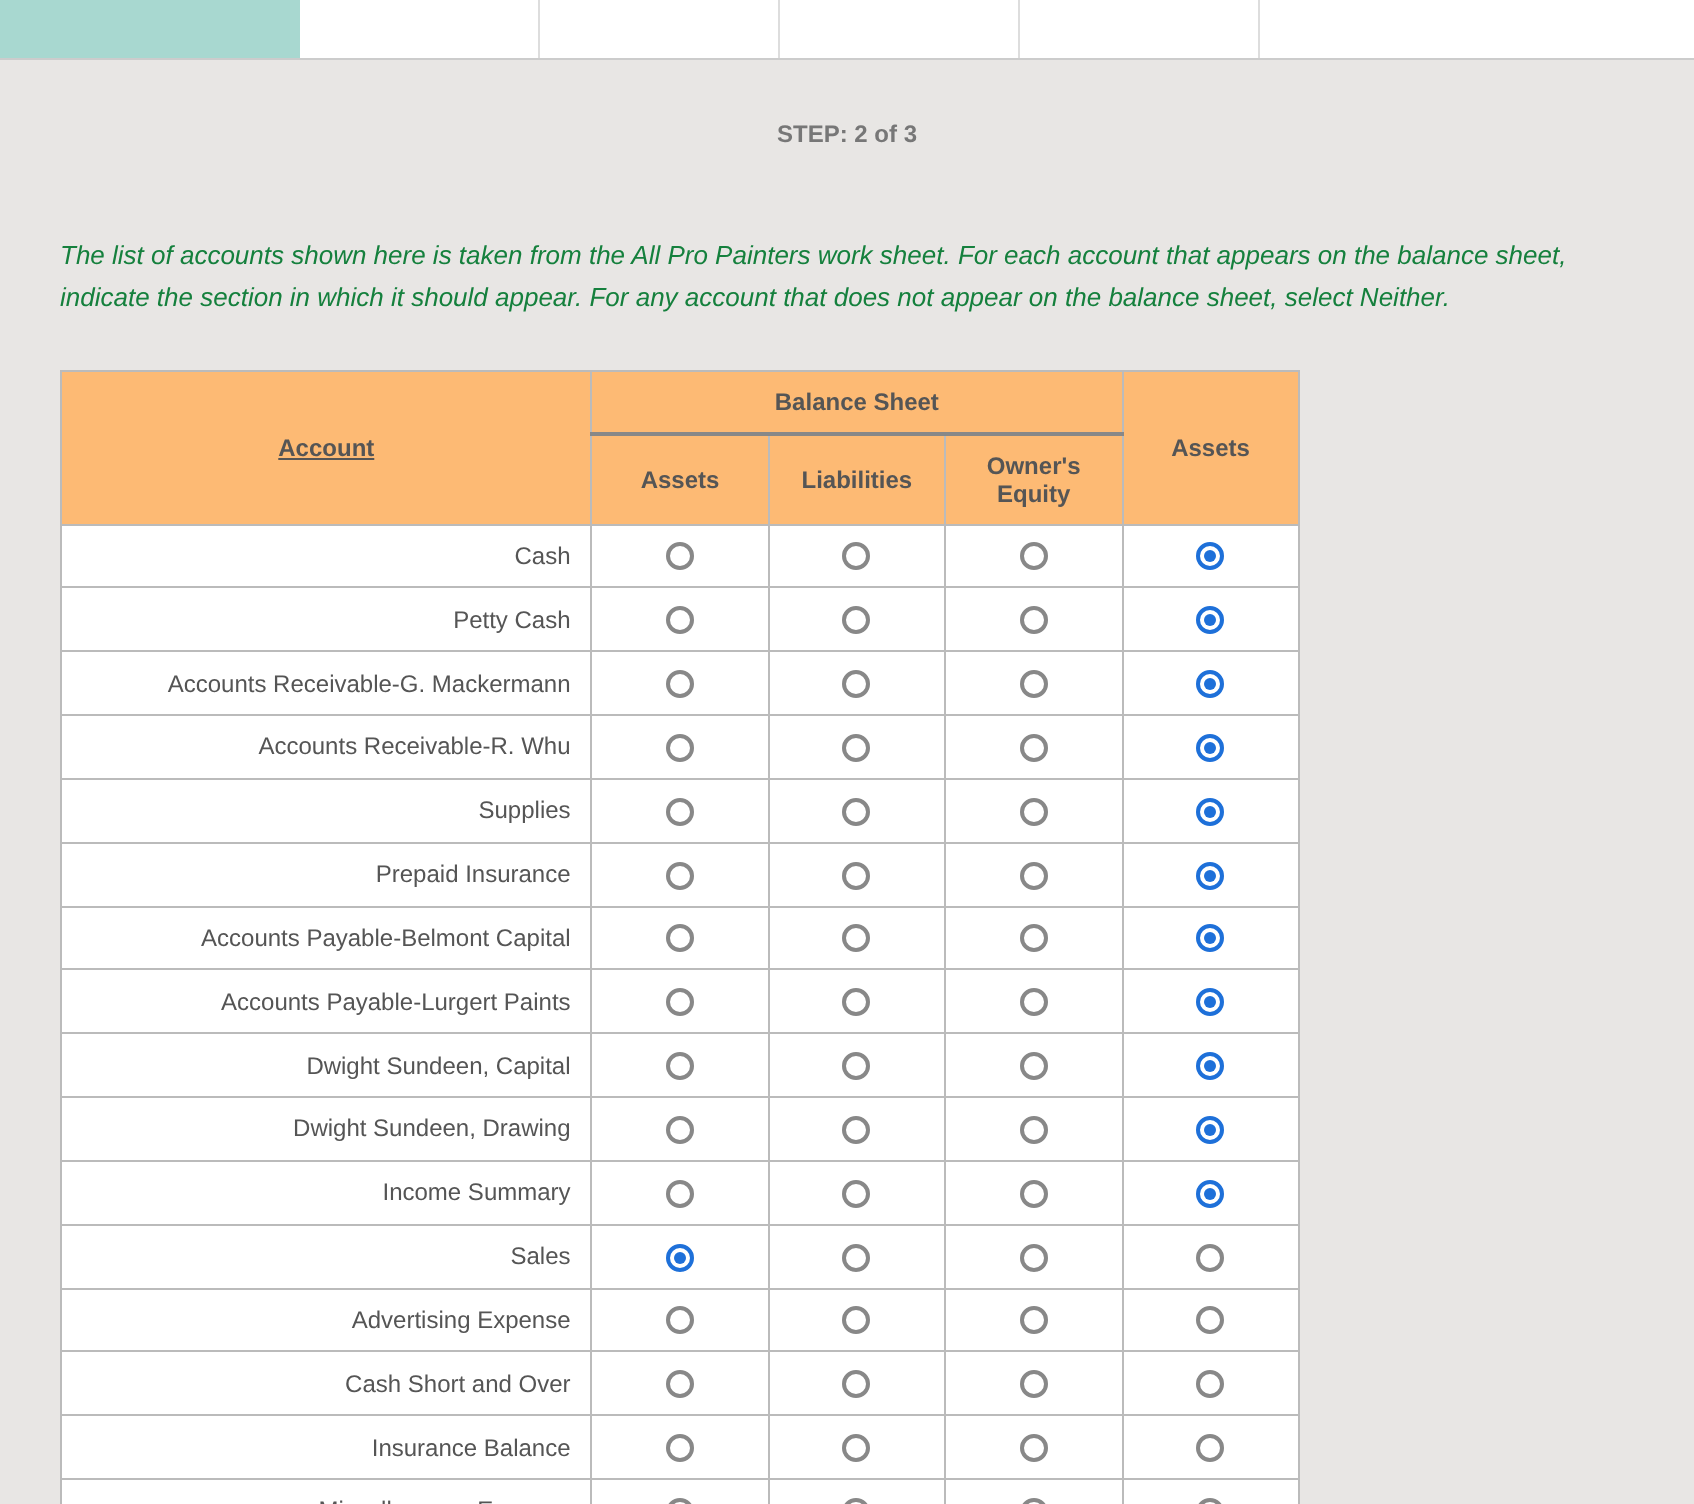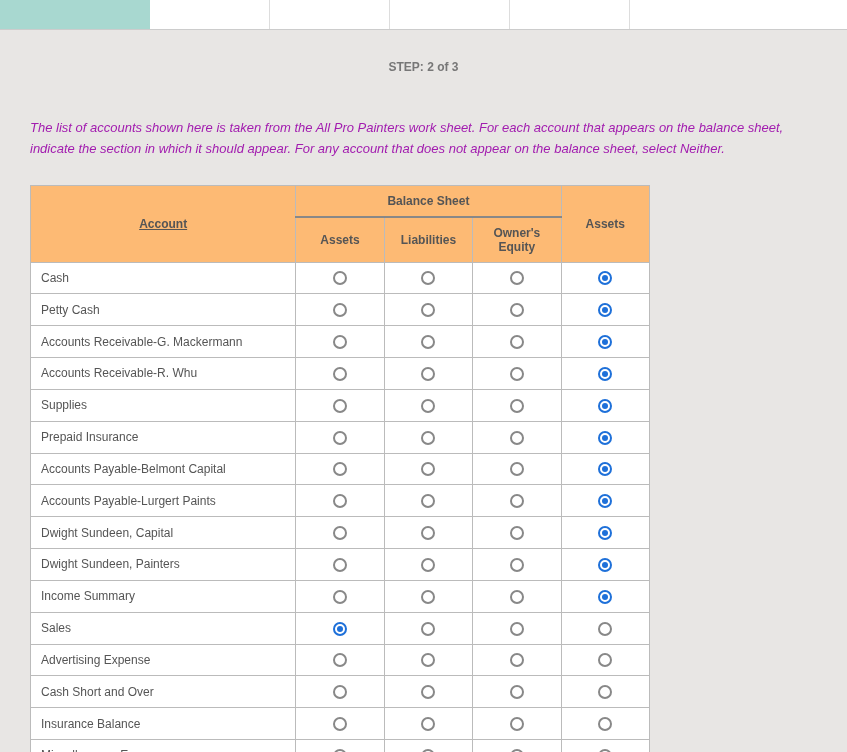--- a/index.html
+++ b/index.html
@@ -32,21 +32,21 @@
   }
   .step-indicator {
     text-align: center;
     font-size: 12px;
     color: #777;
     margin: 10px 0 44px;
     font-weight: bold;
   }
   .instructions {
     font-size: 13px;
-    color: #a21caf;
+    color: #15803d;
     line-height: 1.6;
     margin-bottom: 25px;
     font-style: italic;
   }
   table.accounts {
     border-collapse: collapse;
     width: 620px;
     background: #fff;
   }
   table.accounts th,
@@ -60,21 +60,21 @@
     text-align: center;
     font-weight: bold;
     border-bottom: 2px solid #888;
   }
   table.accounts thead th {
     font-weight: bold;
     text-align: center;
     background: #fdba74;
   }
   table.accounts tbody td.acct-name {
-    text-align: left;
+    text-align: right;
     width: 240px;
   }
   table.accounts tbody td.radio-cell {
     text-align: center;
     width: 80px;
   }
   .radio-btn {
     display: inline-block;
     width: 14px;
     height: 14px;
@@ -183,21 +183,21 @@
           <td class="radio-cell"><span class="radio-btn selected"></span></td>
         </tr>
         <tr>
           <td class="acct-name">Dwight Sundeen, Capital</td>
           <td class="radio-cell"><span class="radio-btn"></span></td>
           <td class="radio-cell"><span class="radio-btn"></span></td>
           <td class="radio-cell"><span class="radio-btn"></span></td>
           <td class="radio-cell"><span class="radio-btn selected"></span></td>
         </tr>
         <tr>
-          <td class="acct-name">Dwight Sundeen, Painters</td>
+          <td class="acct-name">Dwight Sundeen, Drawing</td>
           <td class="radio-cell"><span class="radio-btn"></span></td>
           <td class="radio-cell"><span class="radio-btn"></span></td>
           <td class="radio-cell"><span class="radio-btn"></span></td>
           <td class="radio-cell"><span class="radio-btn selected"></span></td>
         </tr>
         <tr>
           <td class="acct-name">Income Summary</td>
           <td class="radio-cell"><span class="radio-btn"></span></td>
           <td class="radio-cell"><span class="radio-btn"></span></td>
           <td class="radio-cell"><span class="radio-btn"></span></td>

